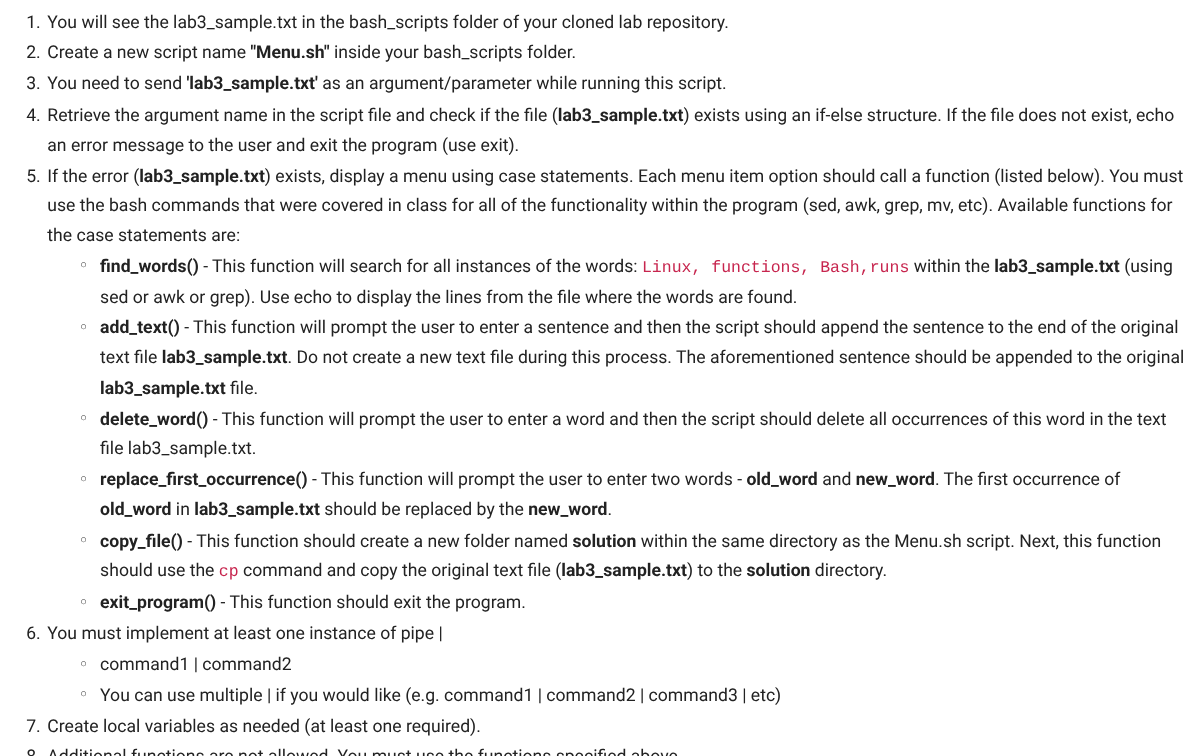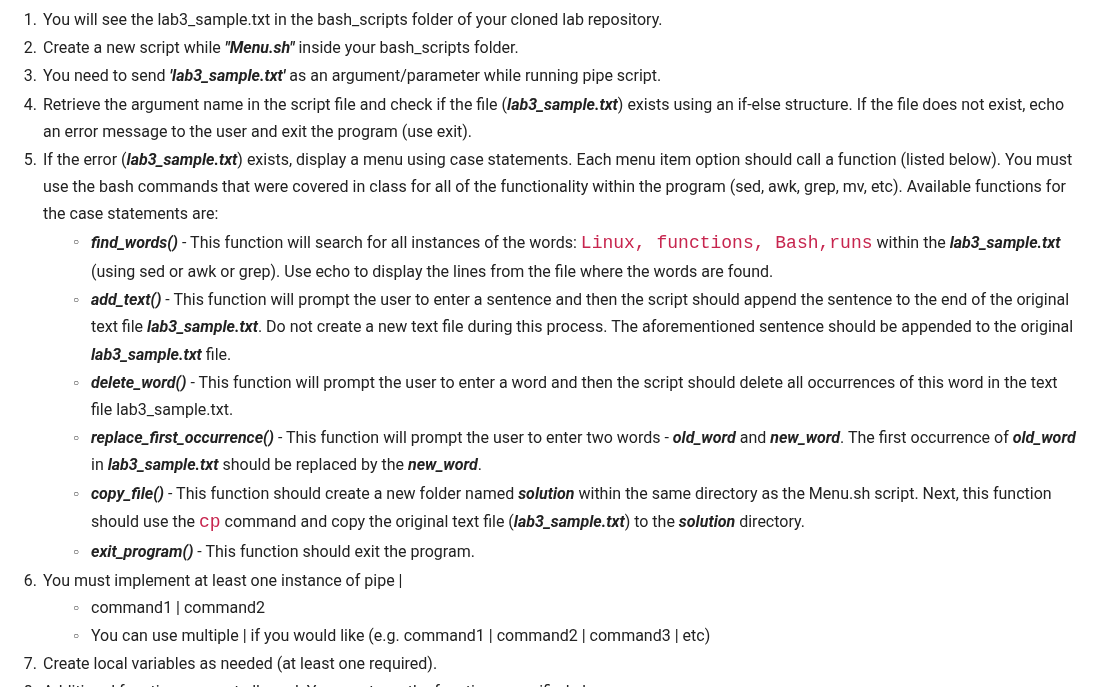--- a/index.html
+++ b/index.html
@@ -33,38 +33,38 @@
   }
   ul.sub > li::before {
     content: "○";
     position: absolute;
     left: 0;
     top: 0;
     font-size: 10px;
     line-height: 27px;
     color: #333;
   }
-  .b { font-weight: 700; font-style: italic; }
+  .b { font-weight: 700; }
   .code {
     font-family: Consolas, Menlo, Monaco, "Courier New", monospace;
     color: #c7254e;
-    font-size: 18px;
+    font-size: 15px;
   }
   .dq::before { content: '"'; }
   .dq::after { content: '"'; }
   .sq::before { content: "'"; }
   .sq::after { content: "'"; }
 </style>
 </head>
 <body>
 
 <ol class="main" id="root">
     <li><span>You will see the lab3_sample.txt in the bash_scripts folder of your cloned lab repository.</span></li>
-    <li><span>Create a new script while </span><span class="b dq">Menu.sh</span><span> inside your bash_scripts folder.</span></li>
-    <li><span>You need to send </span><span class="b sq">lab3_sample.txt</span><span> as an argument/parameter while running pipe script.</span></li>
+    <li><span>Create a new script name </span><span class="b dq">Menu.sh</span><span> inside your bash_scripts folder.</span></li>
+    <li><span>You need to send </span><span class="b sq">lab3_sample.txt</span><span> as an argument/parameter while running this script.</span></li>
     <li><span>Retrieve the argument name in the script file and check if the file (</span><span class="b">lab3_sample.txt</span><span>) exists using an if-else structure. If the file does not exist, echo an error message to the user and exit the program (use exit).</span></li>
     <li><span>If the error (</span><span class="b">lab3_sample.txt</span><span>) exists, display a menu using case statements. Each menu item option should call a function (listed below). You must use the bash commands that were covered in class for all of the functionality within the program (sed, awk, grep, mv, etc). Available functions for the case statements are:</span><ul class="sub">
         <li><span class="b">find_words()</span><span> - This function will search for all instances of the words: </span><span class="code">Linux, functions, Bash,runs</span><span> within the </span><span class="b">lab3_sample.txt</span><span> (using sed or awk or grep). Use echo to display the lines from the file where the words are found.</span></li>
         <li><span class="b">add_text()</span><span> - This function will prompt the user to enter a sentence and then the script should append the sentence to the end of the original text file </span><span class="b">lab3_sample.txt</span><span>. Do not create a new text file during this process. The aforementioned sentence should be appended to the original </span><span class="b">lab3_sample.txt</span><span> file.</span></li>
         <li><span class="b">delete_word()</span><span> - This function will prompt the user to enter a word and then the script should delete all occurrences of this word in the text file lab3_sample.txt.</span></li>
         <li><span class="b">replace_first_occurrence()</span><span> - This function will prompt the user to enter two words - </span><span class="b">old_word</span><span> and </span><span class="b">new_word</span><span>. The first occurrence of </span><span class="b">old_word</span><span> in </span><span class="b">lab3_sample.txt</span><span> should be replaced by the </span><span class="b">new_word</span><span>.</span></li>
         <li><span class="b">copy_file()</span><span> - This function should create a new folder named </span><span class="b">solution</span><span> within the same directory as the Menu.sh script. Next, this function should use the </span><span class="code">cp</span><span> command and copy the original text file (</span><span class="b">lab3_sample.txt</span><span>) to the </span><span class="b">solution</span><span> directory.</span></li>
         <li><span class="b">exit_program()</span><span> - This function should exit the program.</span></li>
       </ul></li>
     <li><span>You must implement at least one instance of pipe |</span><ul class="sub">

